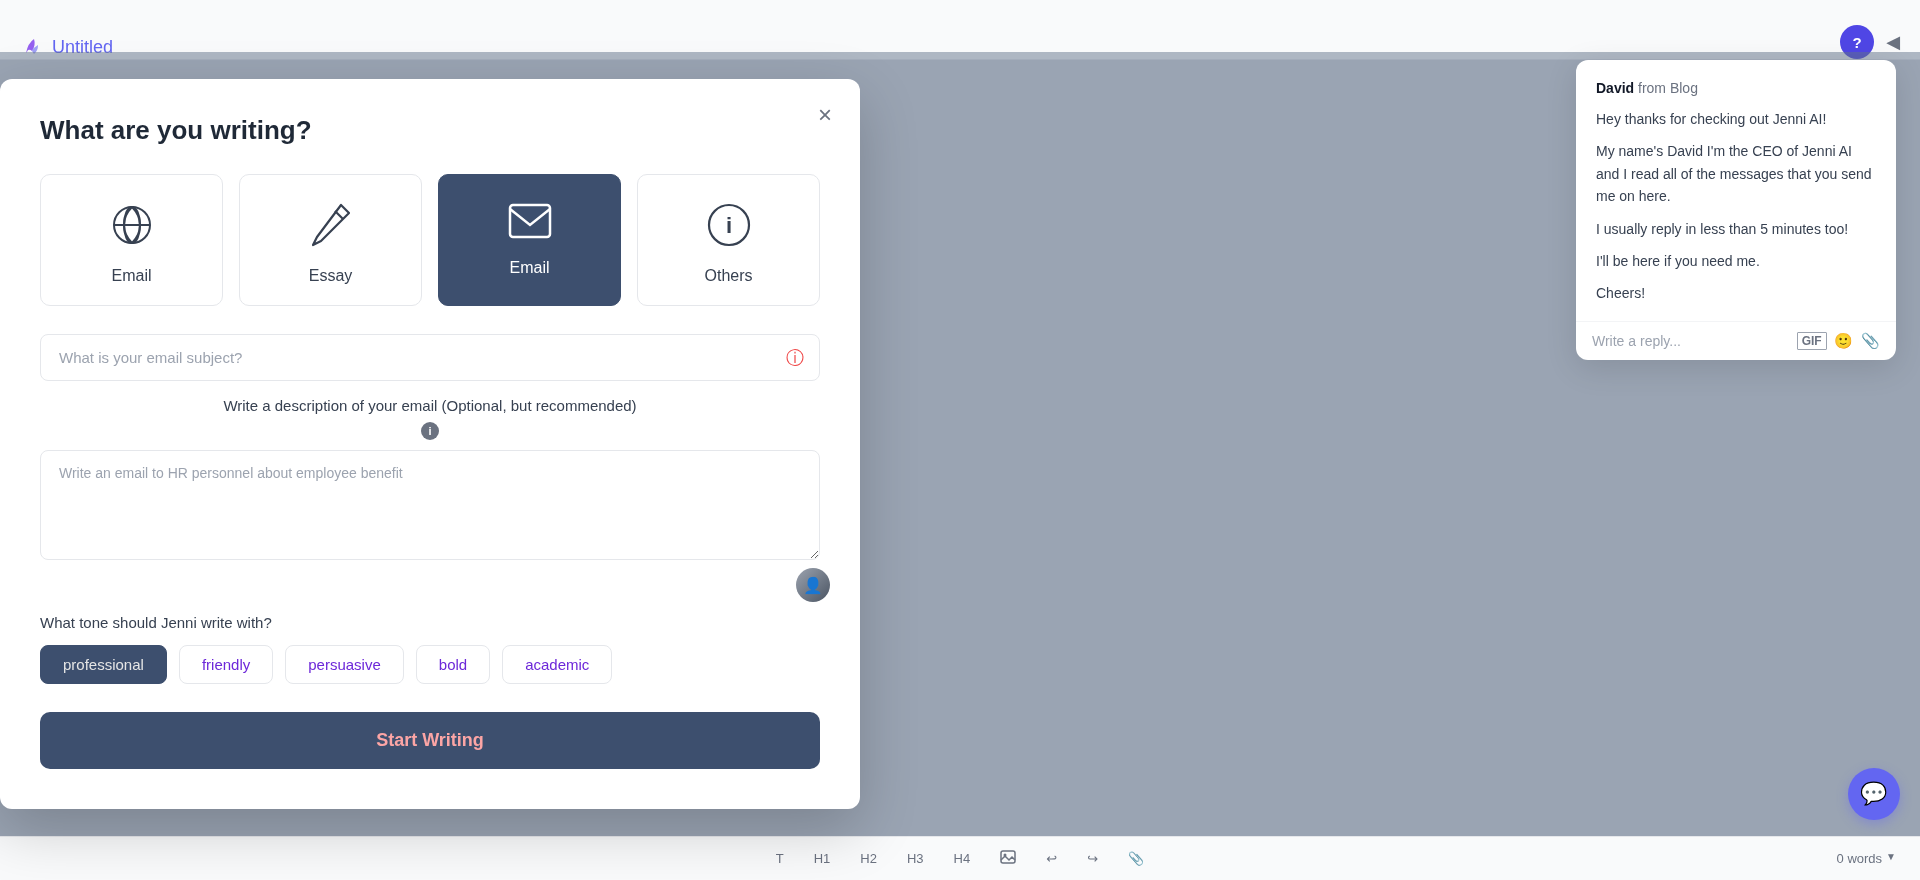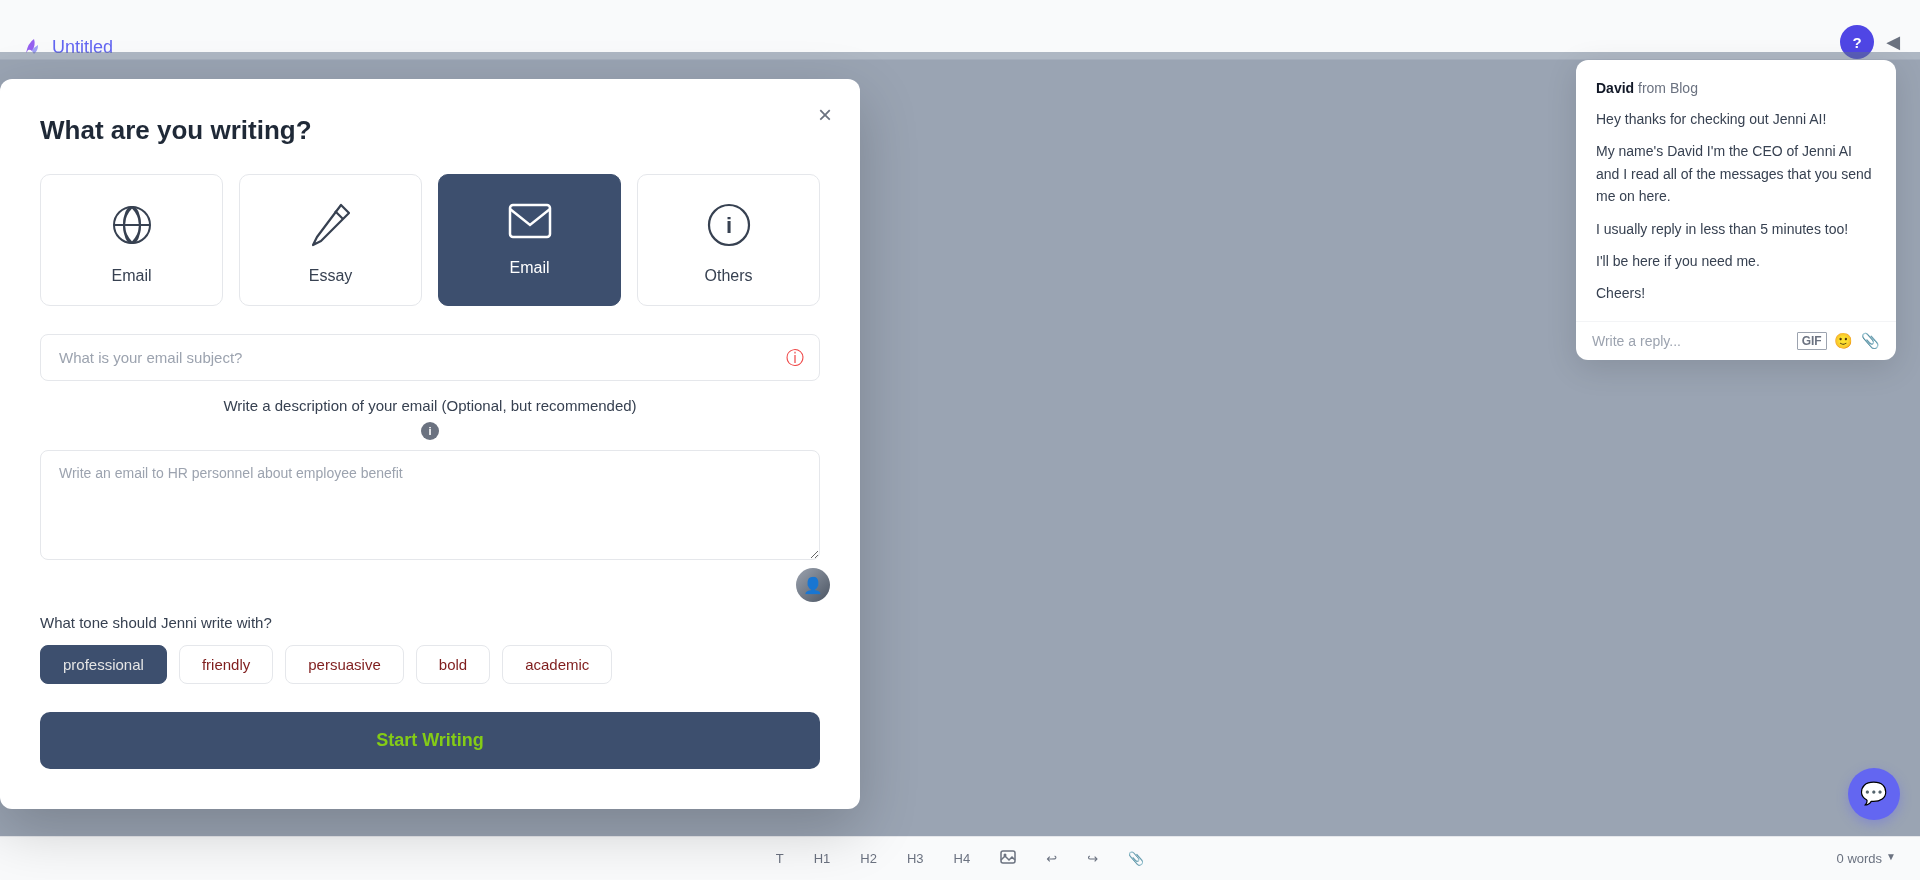--- a/index.html
+++ b/index.html
@@ -244,37 +244,37 @@
       display: flex;
       gap: 12px;
       margin-bottom: 28px;
     }
     .tone-btn {
       padding: 10px 22px;
       border-radius: 8px;
       border: 1.5px solid #e5e7eb;
       background: white;
       font-size: 15px;
-      color: #7f1d1d;
+      color: #6d28d9;
       cursor: pointer;
       font-family: inherit;
     }
     .tone-btn.selected {
       background: #3d4f6e;
       color: #e5e5e5;
       border-color: #3d4f6e;
     }
 
     
     .start-btn {
       display: block;
       width: 100%;
       padding: 18px;
       background: #3d4f6e;
-      color: #84cc16;
+      color: #fca5a5;
       font-size: 18px;
       font-weight: 600;
       border: none;
       border-radius: 10px;
       cursor: pointer;
       font-family: inherit;
       text-align: center;
     }
 
     

